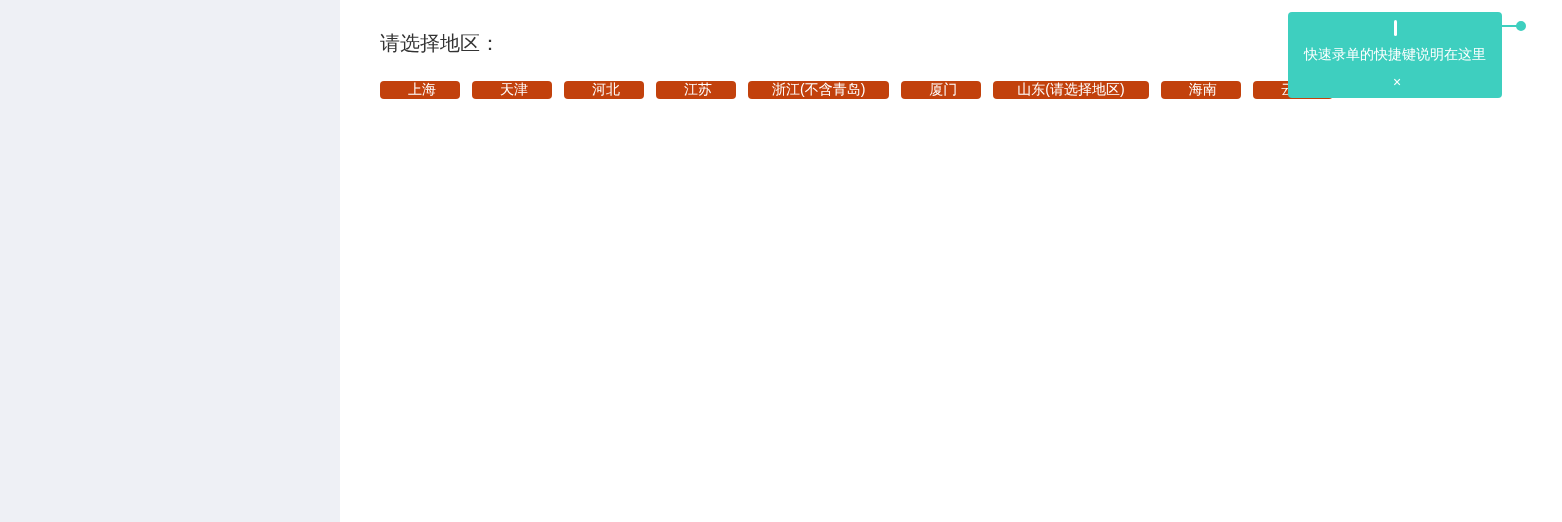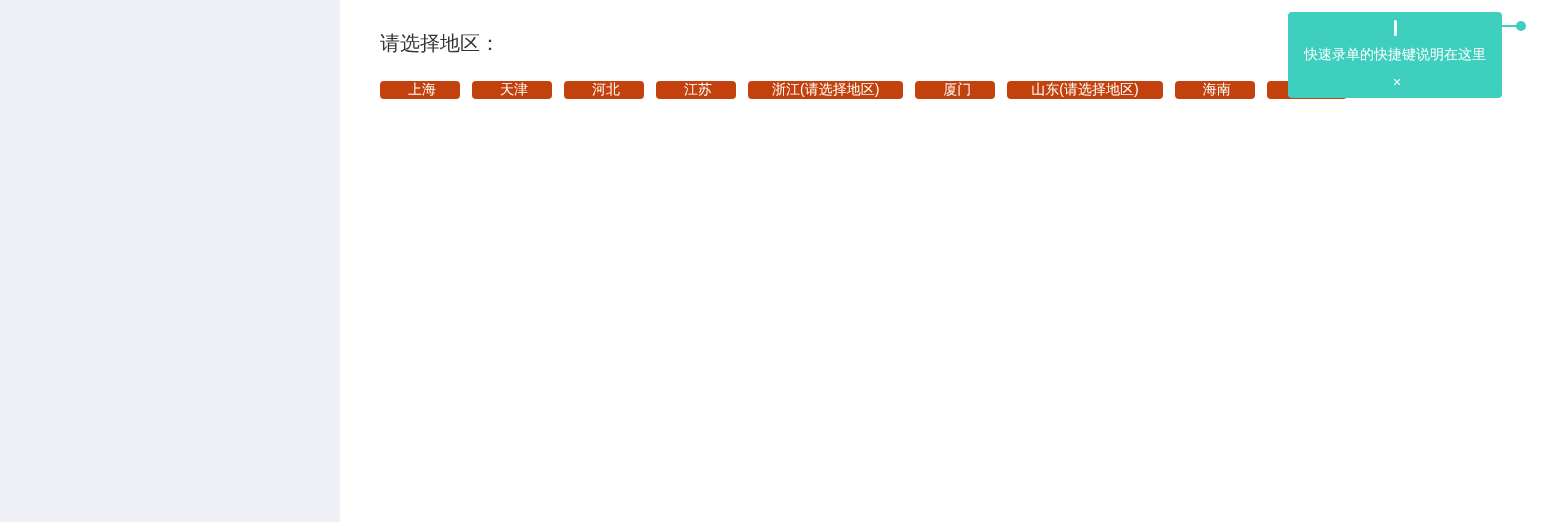--- a/index.html
+++ b/index.html
@@ -121,21 +121,21 @@
 <div class="sidebar"></div>
 
 <div class="main-content">
   <div class="page-label">请选择地区：</div>
   <div class="region-buttons">
 
   <button class="region-btn">上海</button>
       <button class="region-btn">天津</button>
       <button class="region-btn">河北</button>
       <button class="region-btn">江苏</button>
-      <button class="region-btn">浙江(请选择地区)</button>
+      <button class="region-btn">浙江(不含青岛)</button>
       <button class="region-btn">厦门</button>
       <button class="region-btn">山东(请选择地区)</button>
       <button class="region-btn">海南</button>
       <button class="region-btn">云南</button>
     </div>
 </div>
 
 <div class="tooltip-banner">
   <span>快速录单的快捷键说明在这里</span>
   <span class="tooltip-close">×</span>

